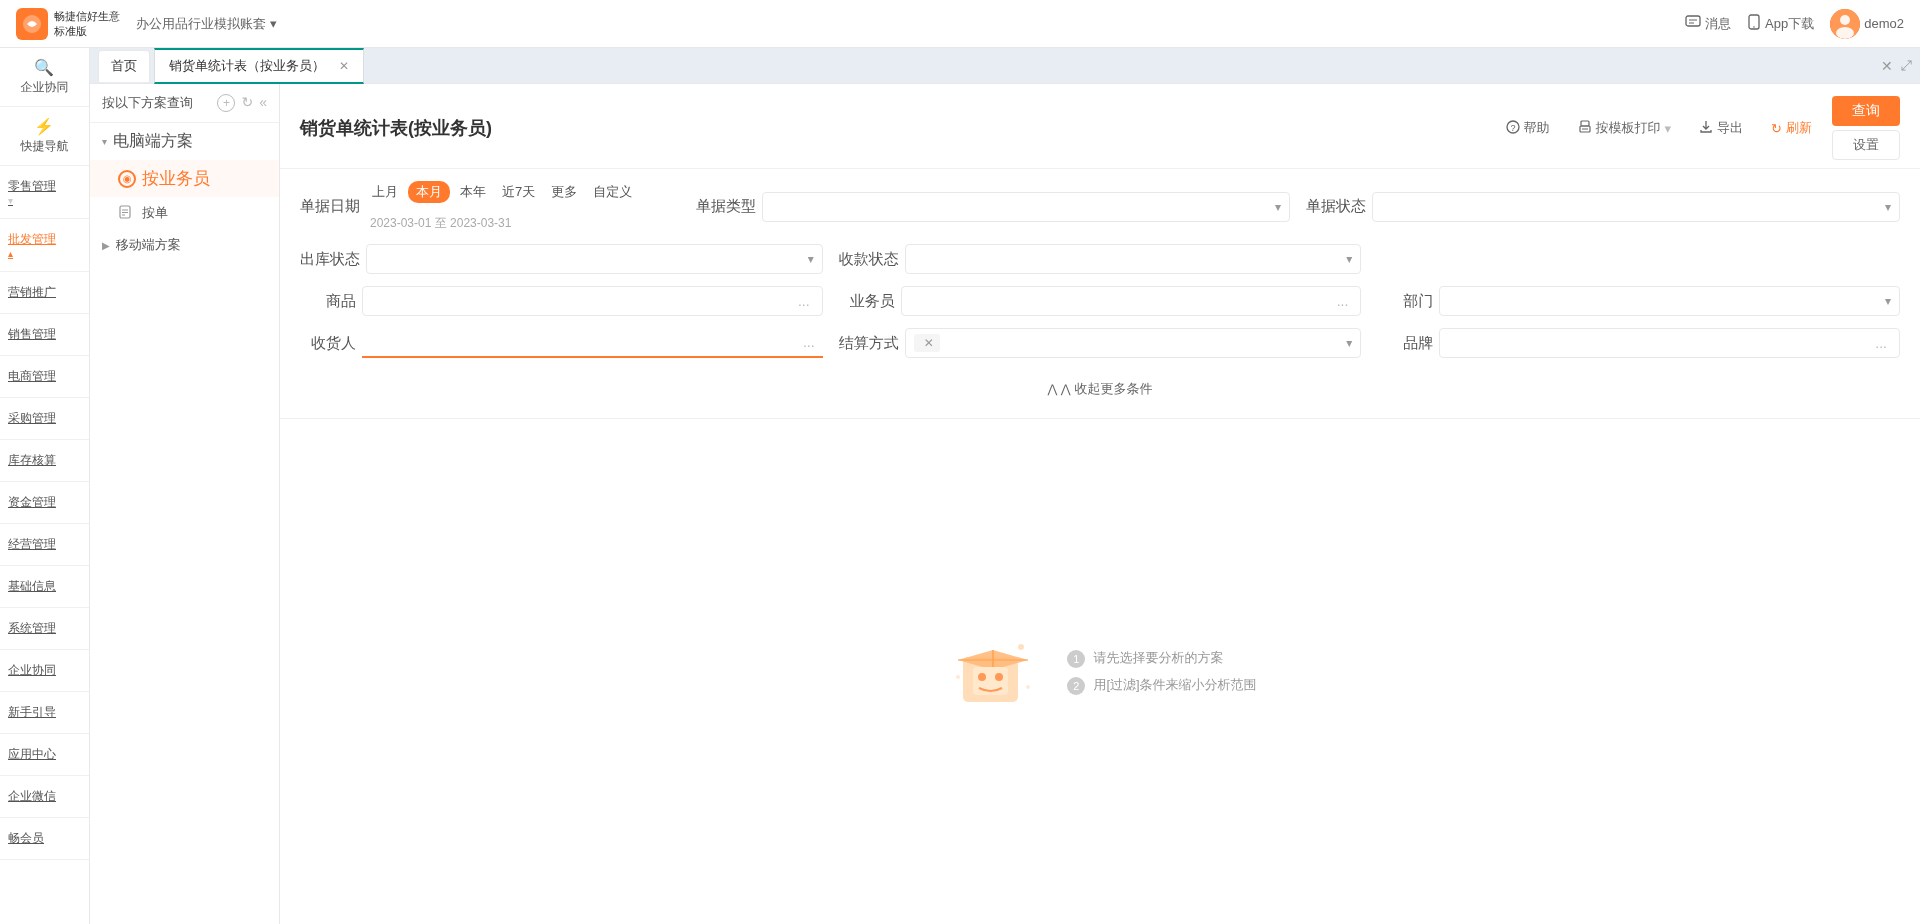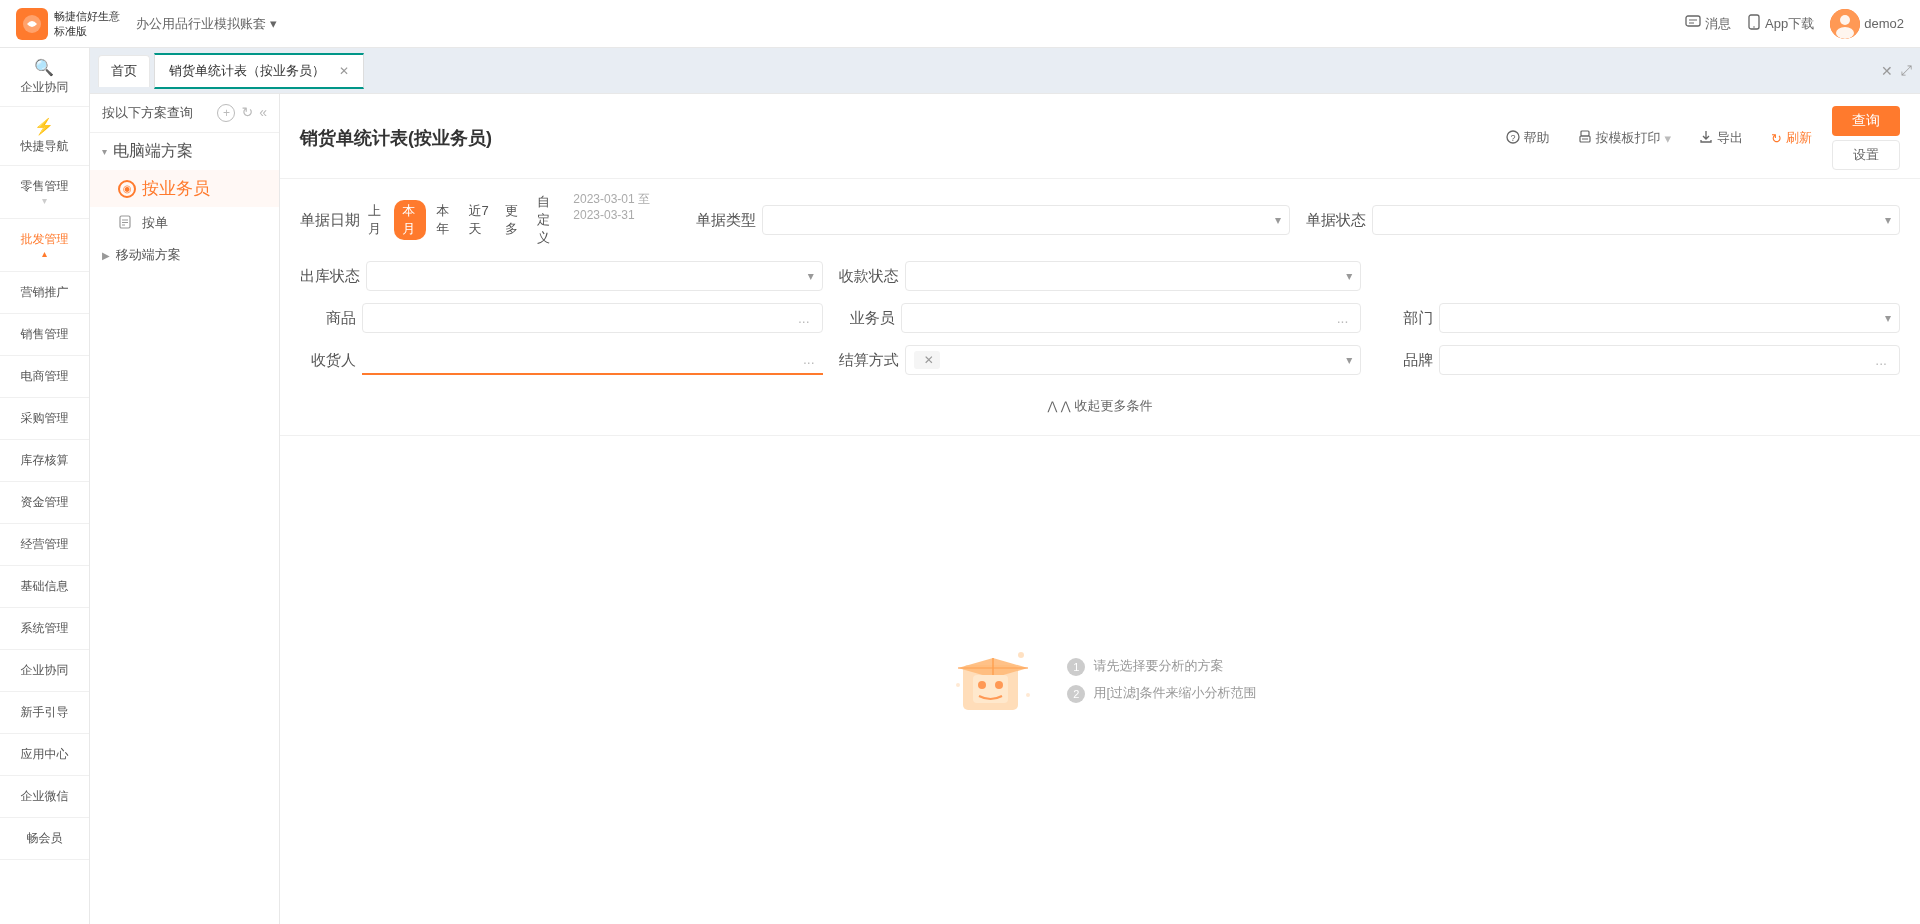--- a/index.html
+++ b/index.html
@@ -23,29 +23,29 @@
     .app-selector { display: flex; align-items: center; gap: 4px; color: #666; font-size: 13px; padding: 4px 8px; border-radius: 4px; cursor: pointer; }
     .top-right { display: flex; align-items: center; gap: 16px; }
     .top-btn { display: flex; align-items: center; gap: 4px; color: #666; font-size: 13px; cursor: pointer; }
     .avatar { width: 30px; height: 30px; background: #ff7a2d; border-radius: 50%; display: flex; align-items: center; justify-content: center; color: white; font-size: 12px; overflow: hidden; }
 
     
     .main-layout { display: flex; margin-top: 48px; height: calc(924px - 48px); }
 
     
     .sidebar { width: 90px; background: #fff; border-right: 1px solid #e8e8e8; display: flex; flex-direction: column; overflow-y: auto; }
-    .sidebar-item { padding: 12px 8px; text-align: center; cursor: pointer; font-size: 12px; color: #555; border-bottom: 1px solid #f0f0f0; }
+    .sidebar-item { padding: 12px 8px; text-align: left; cursor: pointer; font-size: 12px; color: #555; border-bottom: 1px solid #f0f0f0; text-decoration: underline; }
     .sidebar-item.active { color: #ff7a2d; }
     .search-menu { padding: 10px 8px; text-align: center; font-size: 12px; color: #555; border-bottom: 1px solid #f0f0f0; cursor: pointer; }
 
     
     .content-area { flex: 1; display: flex; flex-direction: column; overflow: hidden; }
 
     
-    .tab-bar { height: 46px; background: #f0f2f5; display: flex; align-items: center; padding: 0 8px; gap: 4px; border-bottom: 1px solid #e8e8e8; }
+    .tab-bar { height: 36px; background: #f0f2f5; display: flex; align-items: center; padding: 0 8px; gap: 4px; border-bottom: 1px solid #e8e8e8; }
     .tab { height: 32px; padding: 0 12px; display: flex; align-items: center; gap: 6px; border-radius: 4px 4px 0 0; font-size: 13px; cursor: pointer; background: #fff; color: #333; border: 1px solid #e8e8e8; border-bottom: none; }
     .tab.home { background: #fff; color: #333; }
     .tab.active { background: #fff; color: #333; border-bottom: 1px solid #fff; }
     .tab-close { font-size: 12px; color: #999; margin-left: 4px; cursor: pointer; }
     .tab-expand { margin-left: auto; color: #666; cursor: pointer; font-size: 16px; display: flex; align-items: center; gap: 8px; }
 
     
     .page-content { flex: 1; display: flex; overflow: hidden; background: #fff; }
 
     
@@ -308,21 +308,21 @@
               <button class="settings-btn">设置</button>
             </div>
           </div>
         </div>
 
         <div class="filter-area">
 
           <div style="display:grid; grid-template-columns: 380px 1fr 1fr; gap:16px; margin-bottom:12px; align-items:center;">
             <div class="filter-cell">
               <span class="filter-label">单据日期</span>
-              <div style="display:flex; flex-direction:row; gap:2px;">
+              <div style="display:flex; flex-direction:column; gap:12px;">
                 <div style="display:flex; align-items:center; gap:4px;">
                   <span class="date-tab">上月</span>
                   <span class="date-tab active">本月</span>
                   <span class="date-tab">本年</span>
                   <span class="date-tab">近7天</span>
                   <span class="date-tab">更多</span>
                   <span class="date-tab">自定义</span>
                 </div>
                 <div class="date-range" style="font-size:12px; color:#aaa; padding-left:4px;">2023-03-01 至 2023-03-31</div>
               </div>

